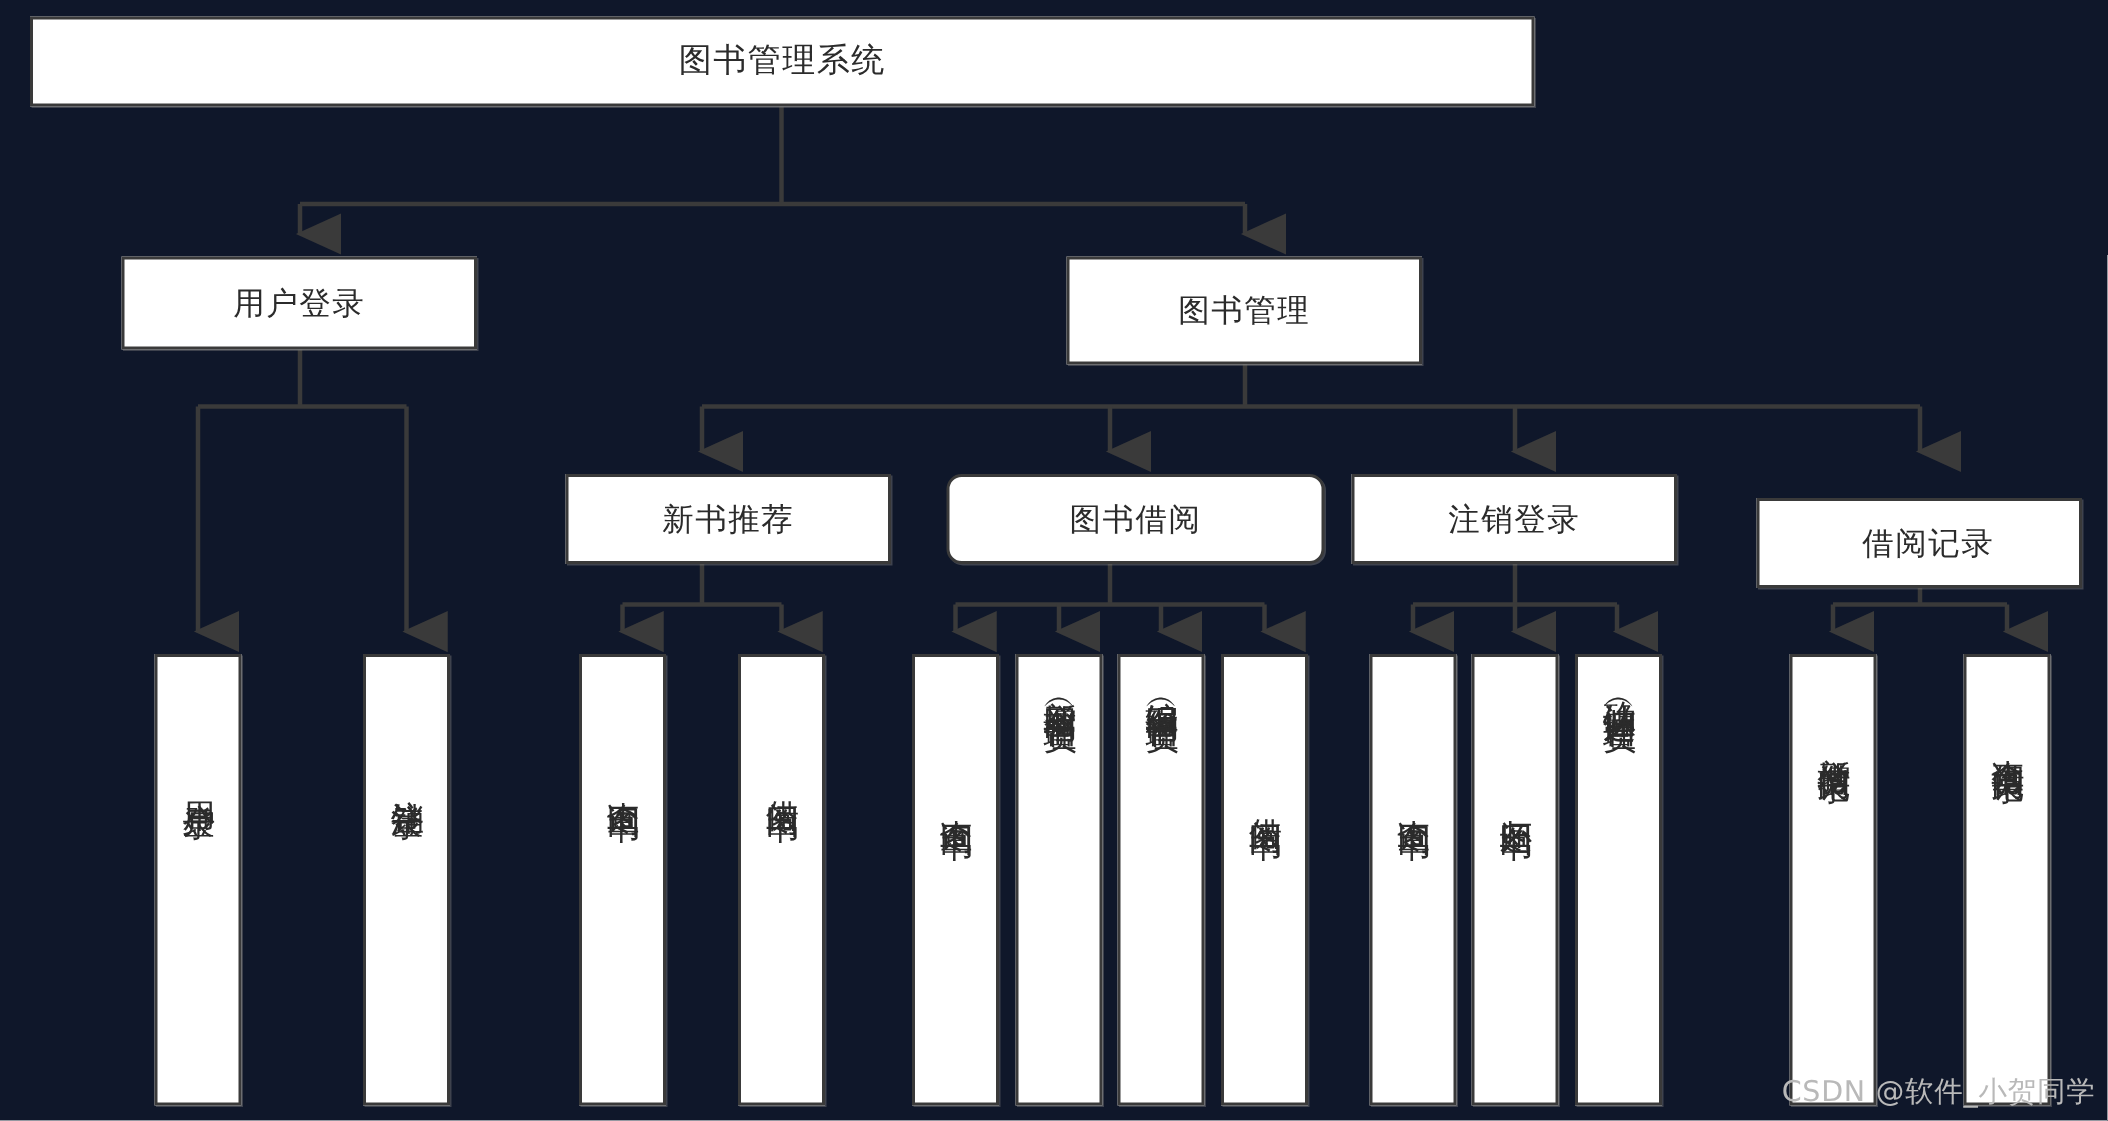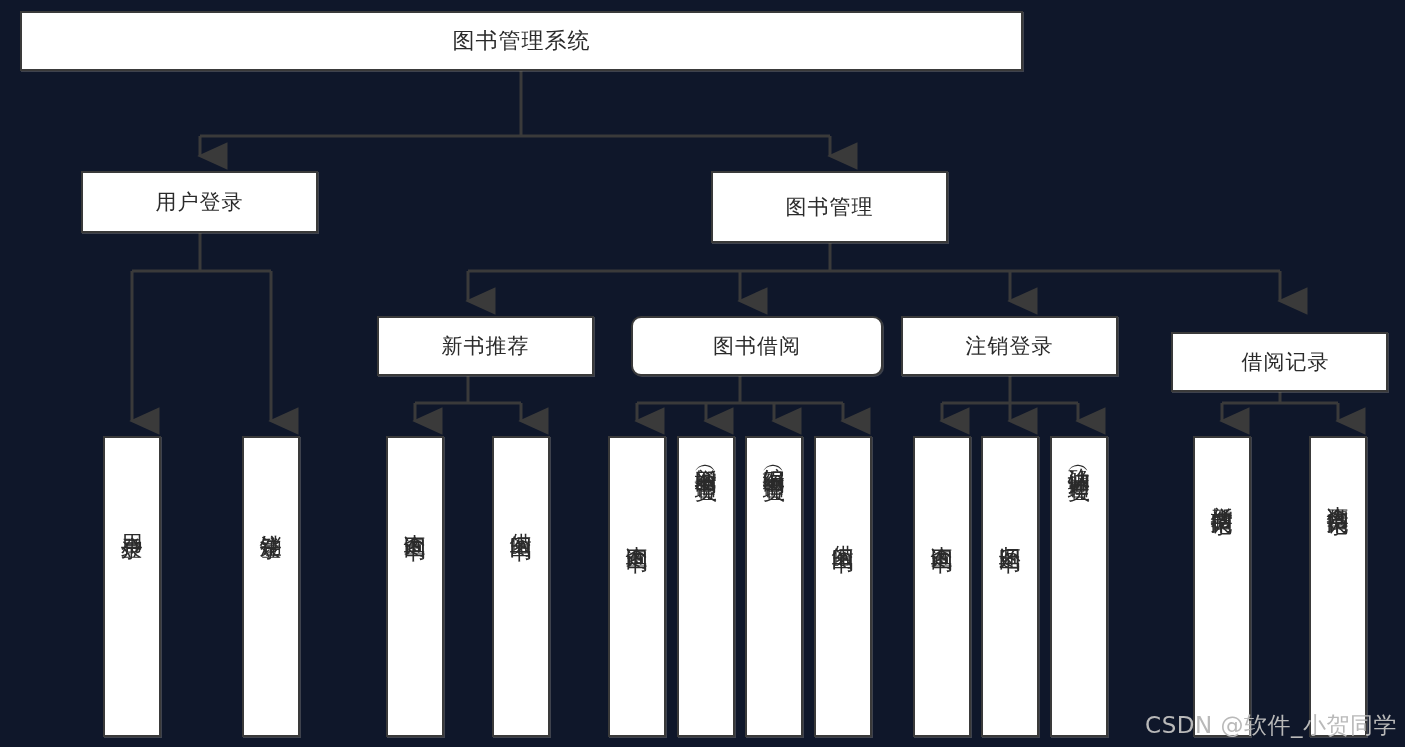--- a/index.html
+++ b/index.html
@@ -71,21 +71,21 @@
   .node.vertical.tall .label {
     margin-top: 6px;
   }
   .node.vertical.upper .label {
     margin-top: 44px;
   }
   #watermark {
     position: absolute;
     right: 8px;
     bottom: 6px;
-    font-size: 23px;
+    font-size: 19px;
     color: #b9b9b9;
     letter-spacing: 0.5px;
     white-space: nowrap;
     font-family: "DejaVu Sans", "Liberation Sans", sans-serif;
   }
 </style>
 </head>
 <body>
 
 <div id="canvas">

